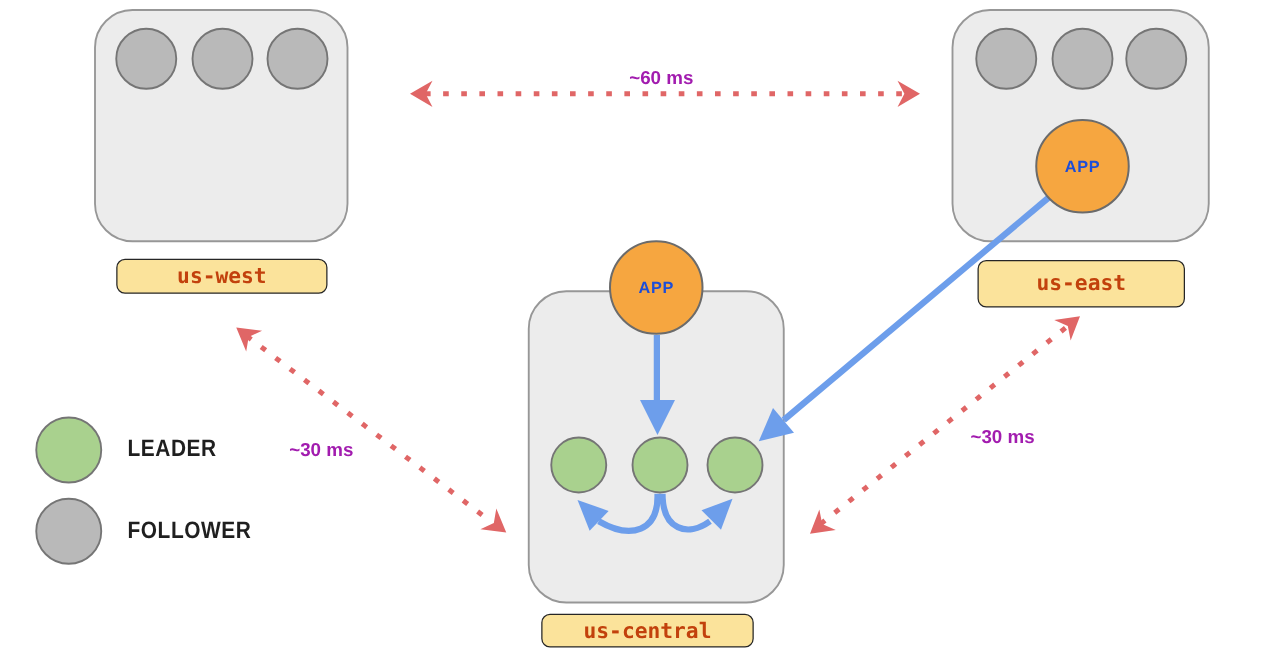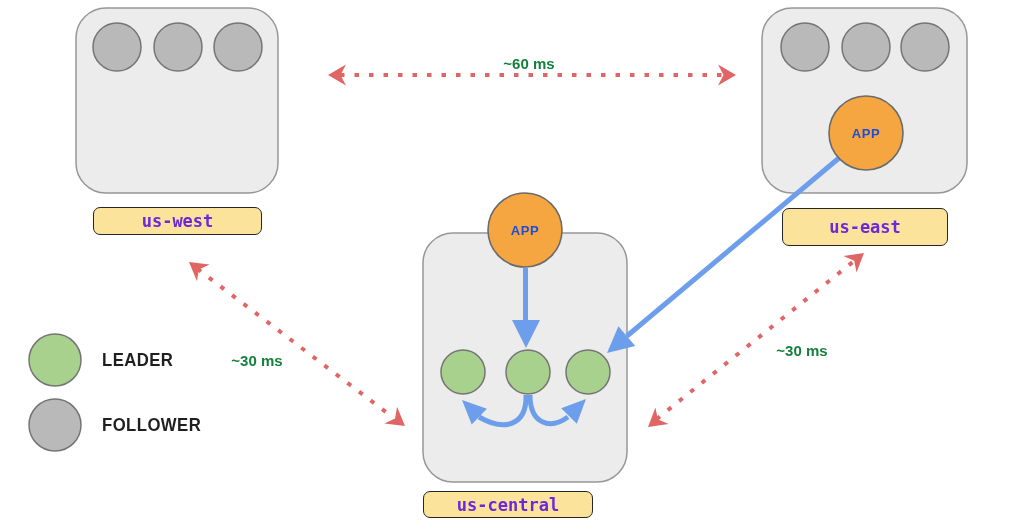--- a/index.html
+++ b/index.html
@@ -24,36 +24,36 @@
   .region-label {
     position: absolute;
     display: flex; align-items: center; justify-content: center;
     background: #FBE39B;
     border: 1.6px solid #262626;
     border-radius: 7px;
     box-sizing: border-box;
     font-family: "DejaVu Sans Mono", monospace;
     font-weight: bold;
     font-size: 17px;
-    color: #6d28d9;
+    color: #c2410c;
   }
   .app-label {
     position: absolute;
     transform: translate(-50%, -50%);
     font-weight: bold;
     font-size: 13px;
     letter-spacing: 0.6px;
     color: #1d4ed8;
   }
   .latency-label {
     position: absolute;
     transform: translate(-50%, -50%);
     font-weight: bold;
     font-size: 15px;
-    color: #15803d;
+    color: #a21caf;
   }
   .legend-label {
     position: absolute;
     transform: translateY(-50%) scaleX(0.88);
     transform-origin: left center;
     font-weight: bold;
     font-size: 19px;
     letter-spacing: 0.5px;
     color: #1f1f1f;
   }
@@ -127,21 +127,21 @@
     <circle class="app-circle" cx="525" cy="230" r="37" data-bind-attr="fill:colors.app" fill="#F6A640"></circle>
 
     <circle class="node" cx="55" cy="360" r="26" data-bind-attr="fill:legend.items.0.color" fill="#A9D18E"></circle>
     <circle class="node" cx="55" cy="425" r="26" data-bind-attr="fill:legend.items.1.color" fill="#B9B9B9"></circle>
   </svg>
 
   <div class="region-label" style="left:93px; top:207px; width:169px; height:28px;" data-bind="regions.0.label">us-west</div>
 
   <div class="region-label" style="left:782px; top:208px; width:166px; height:38px;" data-bind="regions.1.label">us-east</div>
 
-  <div class="region-label" style="left:423px; top:491px; width:170px; height:27px;" data-bind="regions.2.label">us-central</div>
+  <div class="region-label" style="left:433px; top:491px; width:170px; height:27px;" data-bind="regions.2.label">us-central</div>
 
   <div class="app-label" style="left:866px; top:133px;" data-bind="regions.1.app.label">APP</div>
 
   <div class="app-label" style="left:525px; top:230px;" data-bind="regions.2.app.label">APP</div>
 
   <div class="latency-label" style="left:529px; top:63px;" data-bind="latencies.0.label">~60 ms</div>
 
   <div class="latency-label" style="left:257px; top:360px;" data-bind="latencies.1.label">~30 ms</div>
 
   <div class="latency-label" style="left:802px; top:350px;" data-bind="latencies.2.label">~30 ms</div>

